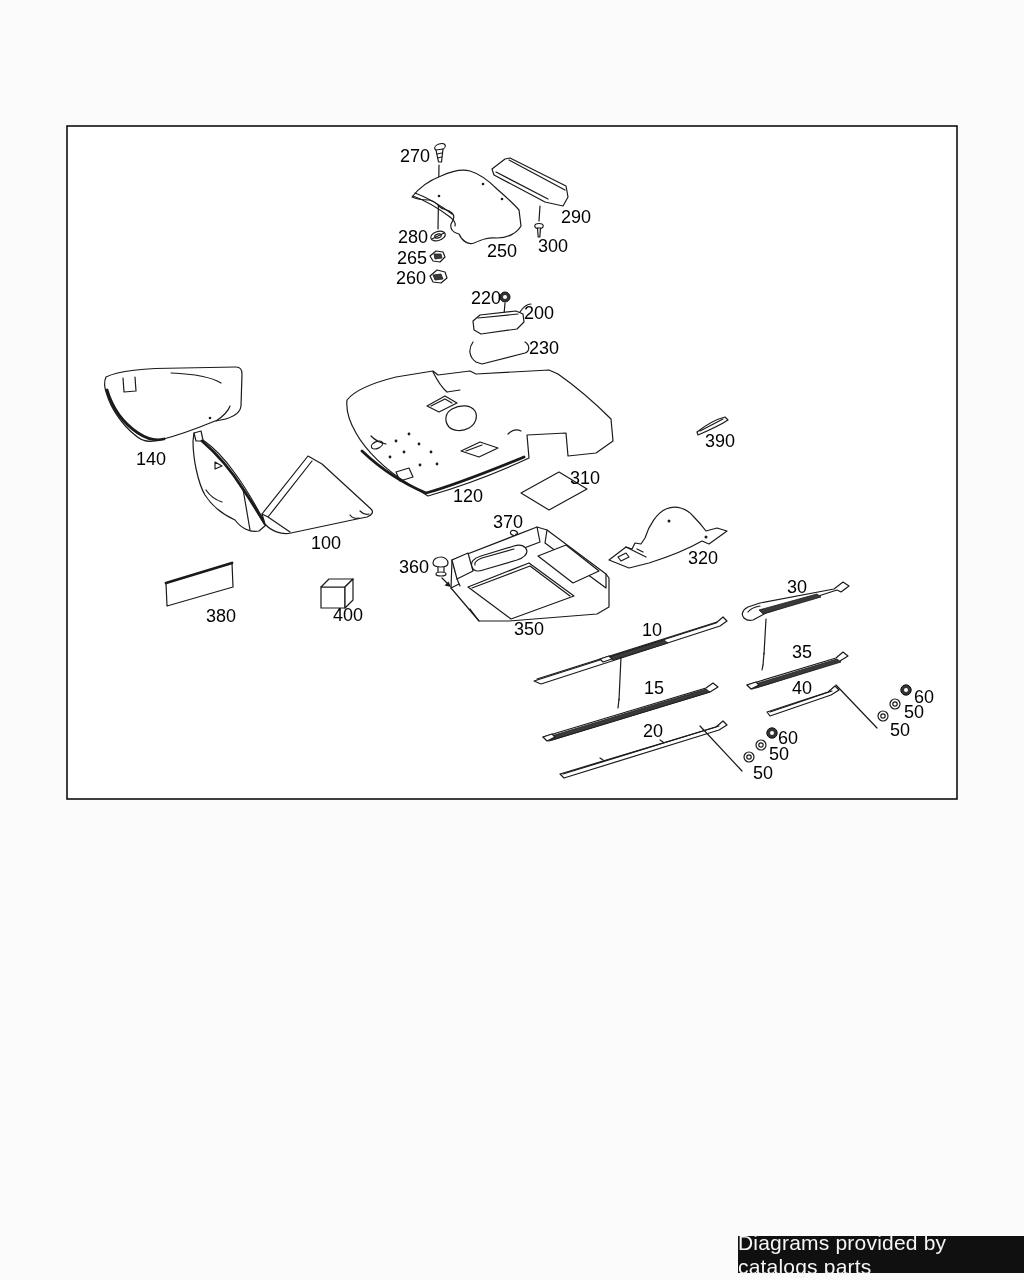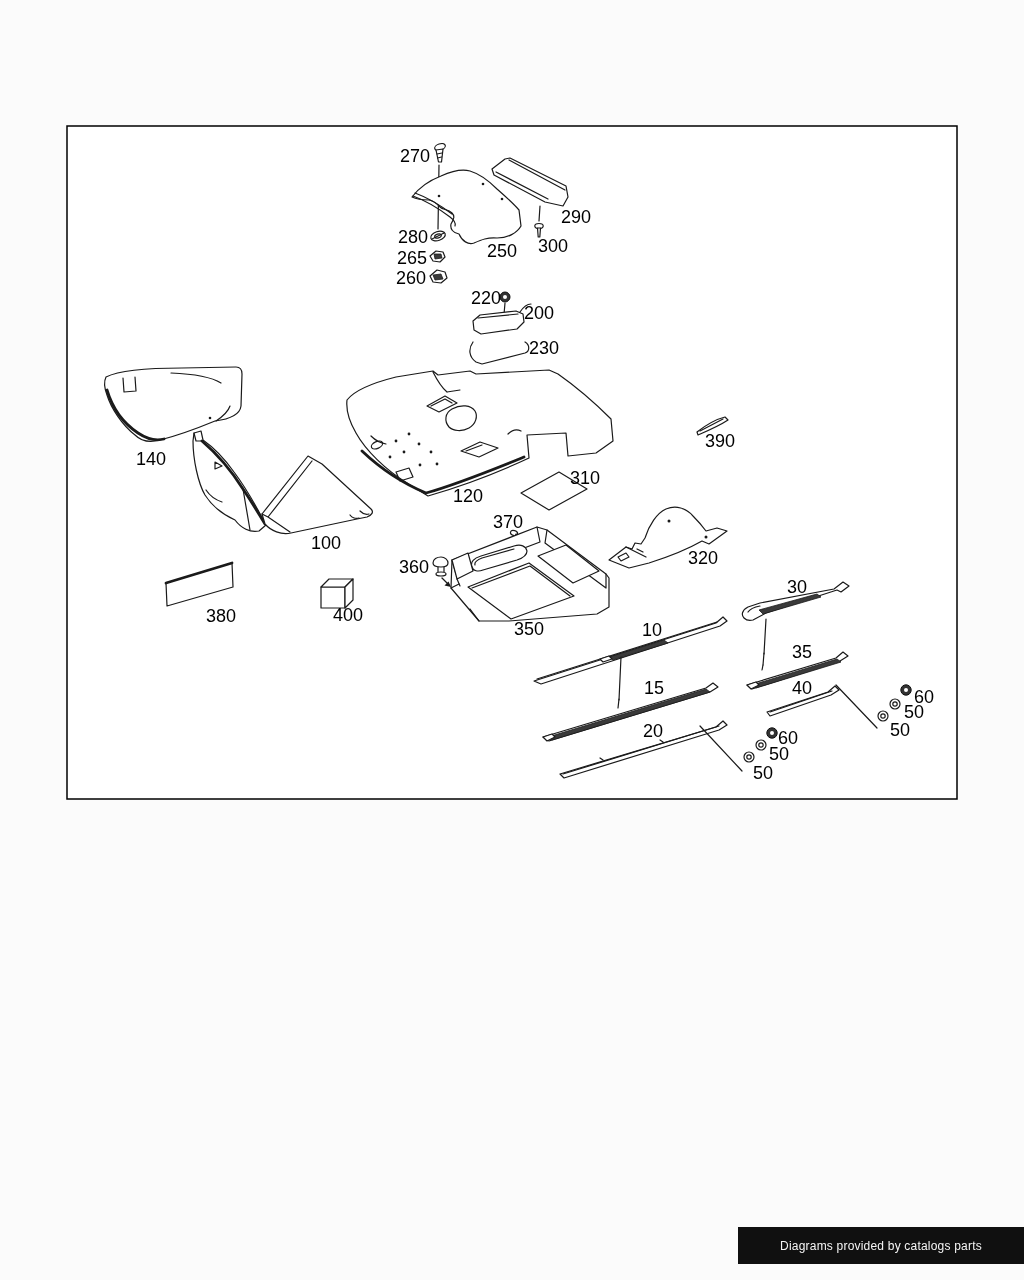--- a/index.html
+++ b/index.html
@@ -12,23 +12,23 @@
   .page{position:absolute;inset:0;text-decoration:underline;}
   svg{position:absolute;left:0;top:0;}
   svg *{vector-effect:none;}
   .ln{fill:none;stroke:#1a1a1a;stroke-width:1.2;stroke-linejoin:round;stroke-linecap:round;}
   .fw{fill:#ffffff;stroke:#1a1a1a;stroke-width:1.2;stroke-linejoin:round;stroke-linecap:round;}
   .thick{fill:none;stroke:#1a1a1a;stroke-width:2.8;stroke-linecap:round;}
   .band{fill:#3a3a3a;stroke:#1a1a1a;stroke-width:0.8;}
   .dot{fill:#1a1a1a;stroke:none;}
   .part-label{font:18px "Liberation Sans",sans-serif;fill:#000;text-anchor:middle;dominant-baseline:central;}
   .footer{
-    position:absolute;right:0;bottom:16px;height:37px;width:286px;
+    position:absolute;right:0;bottom:7px;height:37px;width:286px;
     display:flex;align-items:center;justify-content:center;
-    font-size:12px;letter-spacing:0.2px;
+    font-size:21px;letter-spacing:0.2px;
   }
 </style>
 </head>
 <body>
 
 <div class="page">
 <svg width="1024" height="1280" viewBox="0 0 1024 1280">
 
   <rect x="67" y="126" width="890" height="673" fill="#ffffff" stroke="#000" stroke-width="1.5"></rect>
 

